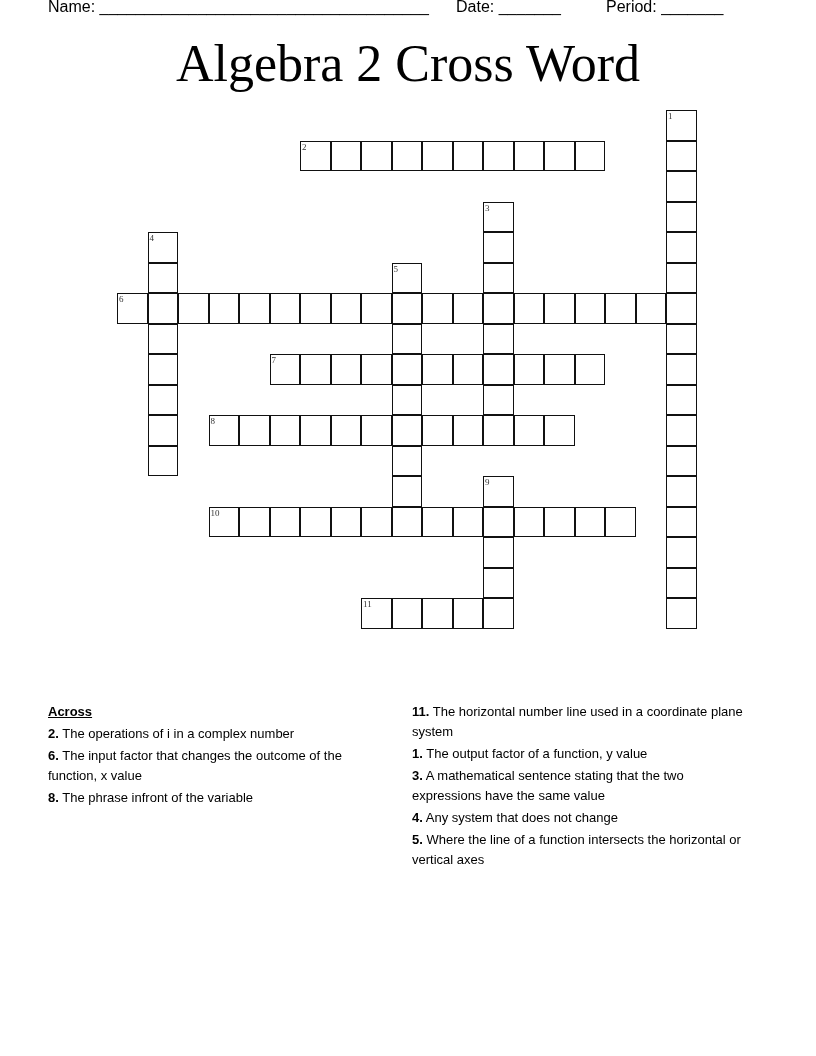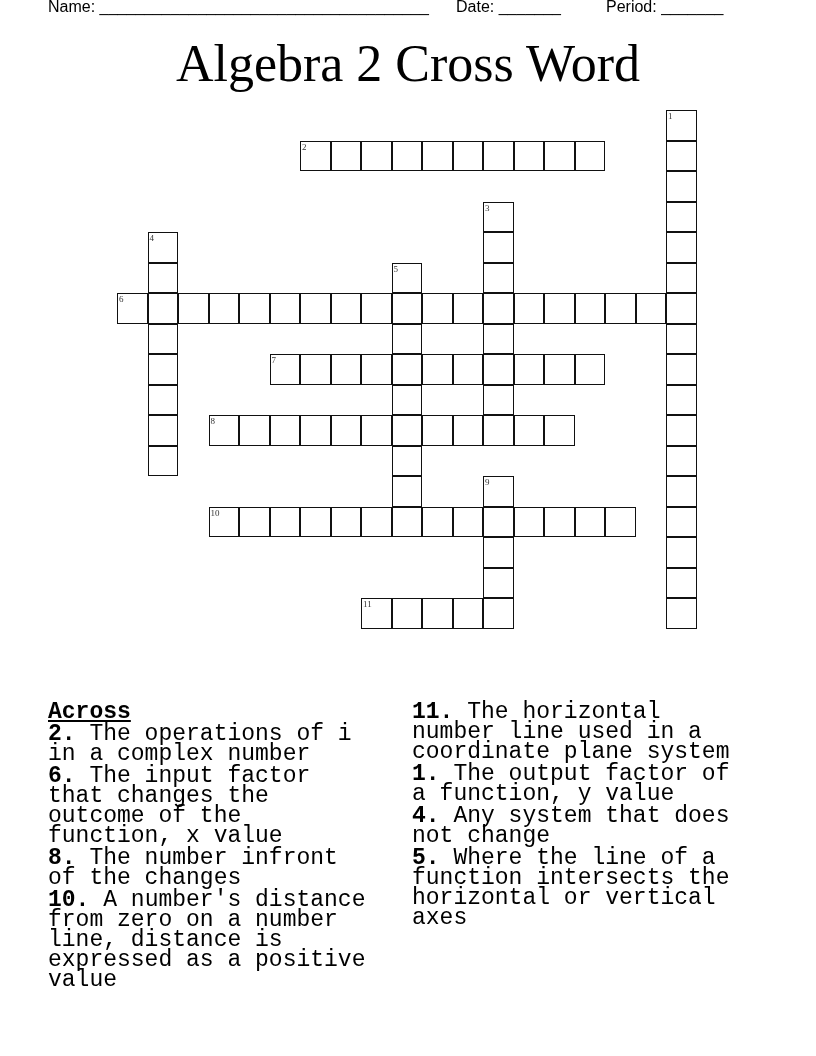--- a/index.html
+++ b/index.html
@@ -17,21 +17,21 @@
     .cell {
       position: absolute; width: 30.5px; height: 30.5px; box-sizing: border-box;
       border: 1.5px solid #111; background: #fff;
     }
     .cell .num {
       position: absolute; top: 0px; left: 1px;
       font-family: "Liberation Serif", serif; font-size: 9px; line-height: 10px; color: #333;
     }
     .clues {
       position: absolute; top: 702px;
-      font-family: Liberation Mono, monospace; font-size: 23px; line-height: 20px;
+      font-family: Liberation Sans, sans-serif; font-size: 13px; line-height: 20px;
     }
     .clues.left { left: 48px; width: 330px; }
     .clues.right { left: 412px; width: 340px; }
     .clues .section-head { font-weight: bold; text-decoration: underline; margin: 0 0 2px 0; }
     .clues .clue { margin: 0 0 2px 0; }
     .clues .clue b { font-weight: bold; }
   </style>
 </head>
 <body>
 
@@ -172,22 +172,22 @@
     </div>
     <div class="cell" style="left: 391.5px; top: 598px;"></div>
     <div class="cell" style="left: 422px; top: 598px;"></div>
     <div class="cell" style="left: 452.5px; top: 598px;"></div>
   </div>
 
 <div class="clues left">
   <div class="section-head">Across</div>
   <div class="clue"><b>2.</b><span> The operations of i in a complex number</span></div>
   <div class="clue"><b>6.</b><span> The input factor that changes the outcome of the function, x value</span></div>
-  <div class="clue"><b>8.</b><span> The number infront of the changes</span></div>
-  <div class="clue"><b>10.</b><span> A number's distance from zero on a number line, distance is expressed as a positive value</span></div>
+  <div class="clue"><b>8.</b><span> The phrase infront of the variable</span></div>
 </div>
 
 <div class="clues right">
   <div class="clue"><b>11.</b><span> The horizontal number line used in a coordinate plane system</span></div>
   <div class="clue"><b>1.</b><span> The output factor of a function, y value</span></div>
+  <div class="clue"><b>3.</b><span> A mathematical sentence stating that the two expressions have the same value</span></div>
   <div class="clue"><b>4.</b><span> Any system that does not change</span></div>
   <div class="clue"><b>5.</b><span> Where the line of a function intersects the horizontal or vertical axes</span></div>
 </div>
 
 </body></html>

